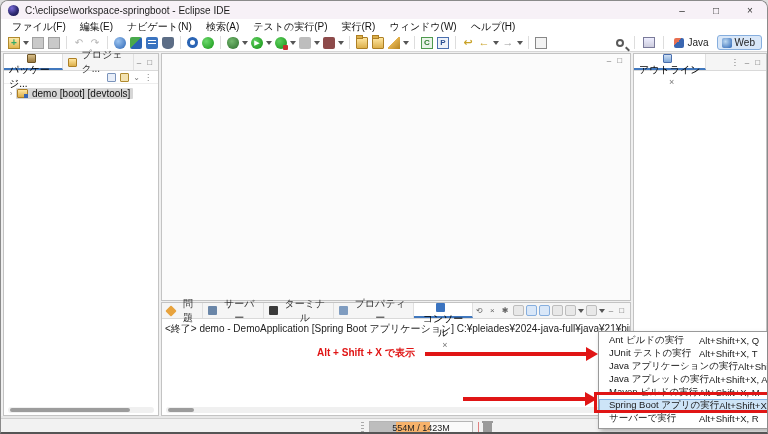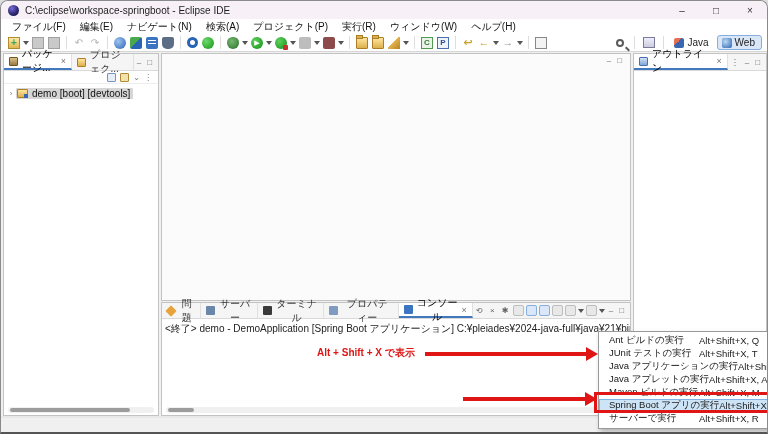--- a/index.html
+++ b/index.html
@@ -62,21 +62,21 @@
   .persp-open { width:12px; height:11px; border:1px solid #7a7a9a; background:linear-gradient(#eef,#ccd); margin:0 4px; }
   .persp-btn { display:flex; align-items:center; font-size:10px; color:#222; padding:1px 6px 1px 4px; border-radius:3px; margin-left:2px; }
   .persp-btn .picon { width:10px; height:10px; margin-right:3px; border-radius:2px; }
   .picon-java { background:linear-gradient(135deg,#e76f51 40%, #3a66b0 40%); }
   .picon-web { background:radial-gradient(circle at 35% 35%, #bcd8f2, #2a64b4); border-radius:50%; }
   .persp-selected { background:#d9e7f8; border:1px solid #86aede; }
   
   .panel { position:absolute; background:#fff; border:1px solid #c3c3c3; }
   .tabrow { display:flex; align-items:stretch; height:17px; background:#f5f5f5; border-bottom:1px solid #d9d9d9; }
   .tab { display:flex; align-items:center; padding:0 5px; font-size:10px; color:#333; border-right:1px solid #e0e0e0; }
-  .tab.sel { background:#fff; border-bottom:2px solid #4178be; color:#000; }
+  .tab.sel { background:#fff; border-bottom:2px solid #4178be; color:#000;flex-direction:column; }
   .tab .close { margin-left:4px; color:#777; font-size:9px; }
   .tabicon { width:9px; height:9px; margin-right:4px; flex:none; border-radius:1px; }
   .ti-pkg { background:linear-gradient(#d9c08a,#9a7a40); border:1px solid #6e5526; }
   .ti-proj { background:linear-gradient(#ffe6a0,#dcaf4a); border:1px solid #ad7f24; }
   .ti-outline { background:linear-gradient(#cfe0f5,#7fa8d8); border:1px solid #4a6fae; }
   .ti-problems { background:#e8a33d; transform:rotate(45deg); width:8px; height:8px; }
   .ti-servers { background:#6a86a8; }
   .ti-terminal { background:#3a3a3a; }
   .ti-props { background:#7f9cc0; }
   .ti-consoleb { background:#3b74c0; }
@@ -150,21 +150,21 @@
       <span class="win-btn">□</span>
       <span class="win-btn">×</span>
     </span>
   </div>
 
   <div class="menubar">
     <span class="menu-item">ファイル(F)</span>
     <span class="menu-item">編集(E)</span>
     <span class="menu-item">ナビゲート(N)</span>
     <span class="menu-item">検索(A)</span>
-    <span class="menu-item">プロジェクト(P)</span>
+    <span class="menu-item">テストの実行(P)</span>
     <span class="menu-item">実行(R)</span>
     <span class="menu-item">ウィンドウ(W)</span>
     <span class="menu-item">ヘルプ(H)</span>
   </div>
 
   <div class="toolbar">
     <span class="ticon i-new">+</span>
     <span class="caret"></span>
     <span class="ticon i-save"></span>
     <span class="ticon i-save"></span>
@@ -321,20 +321,30 @@
       </span>
     </div>
     <div class="console-line">&lt;終了&gt; demo - DemoApplication [Spring Boot アプリケーション] C:¥pleiades¥2024-java-full¥java¥21¥bin¥javaw.exe (2025/03</div>
     <div class="hscroll" style="bottom:2px;">
       <span class="hthumb" style="left:2px; width:26px;"></span>
     </div>
   </div>
 
   <div class="strip"></div>
 
+  <div class="statusbar">
+    <span class="drag-dots"></span>
+    <span class="heap">
+      <span class="heap-used"></span>
+      <span class="heap-mark"></span>
+      <span class="heap-text">554M / 1423M</span>
+    </span>
+    <span class="heap-div"></span>
+    <span class="trash"></span>
+  </div>
 
   <div class="ctx">
     <div class="ctx-item">
       <span class="ctx-label">Ant ビルドの実行</span>
       <span class="ctx-short">Alt+Shift+X, Q</span>
     </div>
     <div class="ctx-item">
       <span class="ctx-label">JUnit テストの実行</span>
       <span class="ctx-short">Alt+Shift+X, T</span>
     </div>

